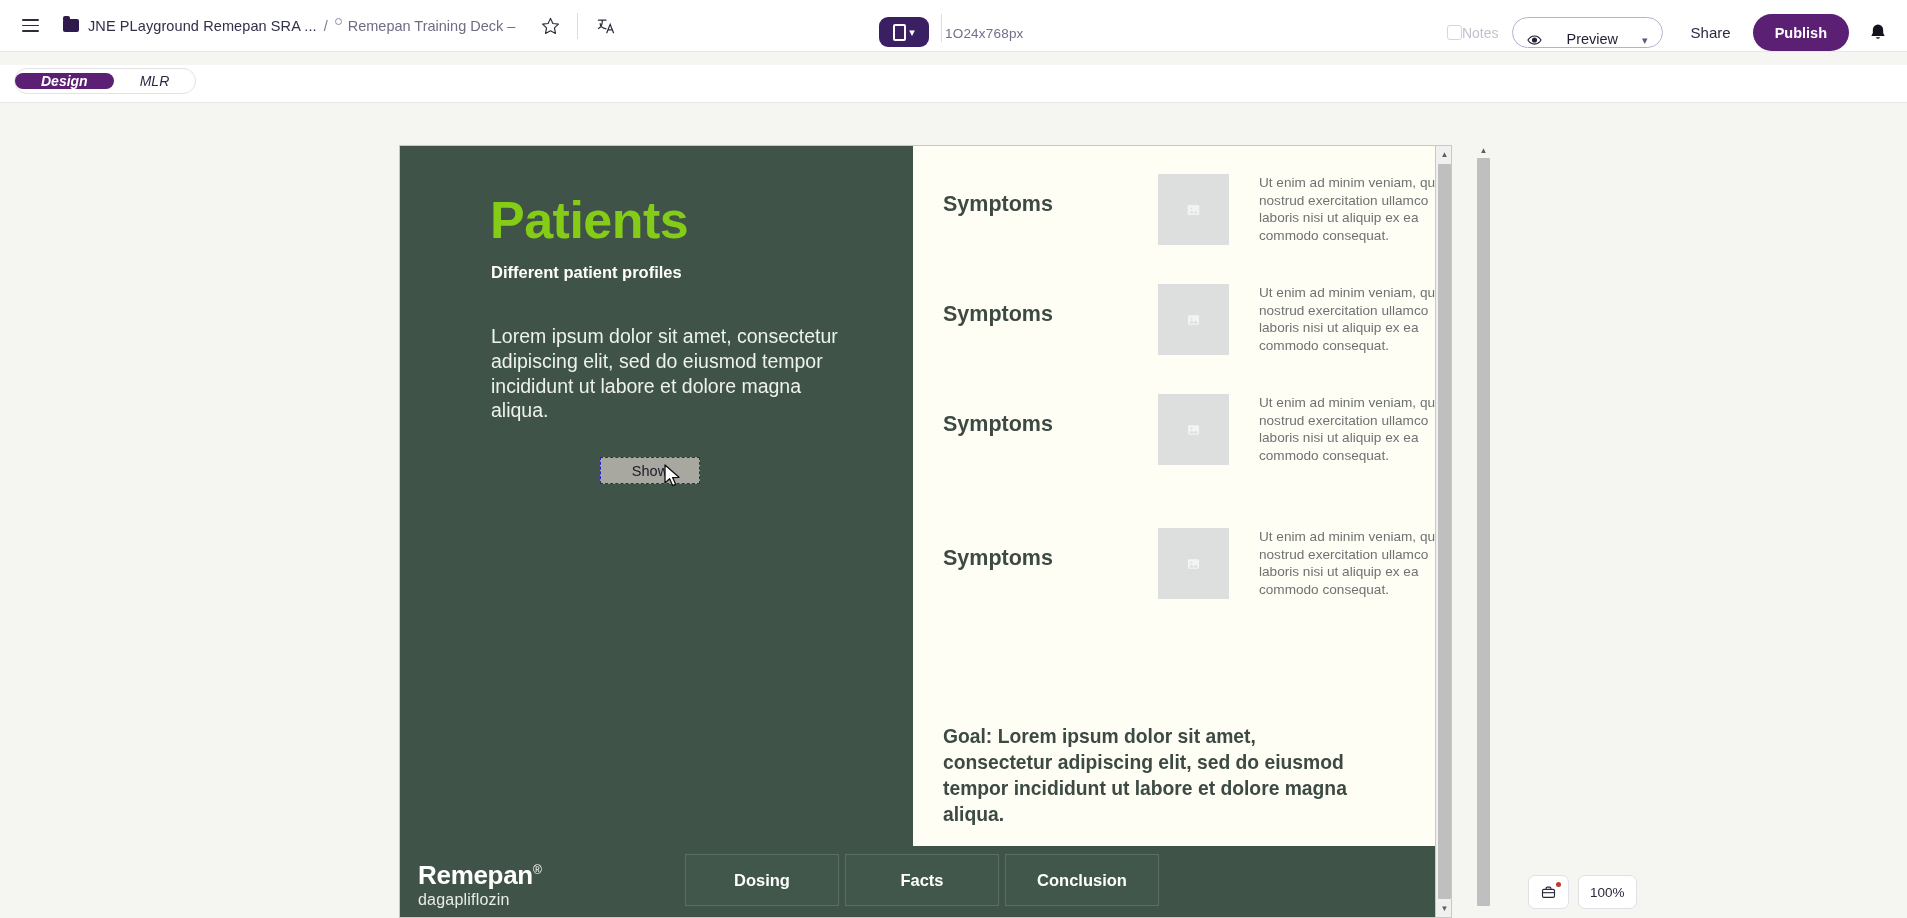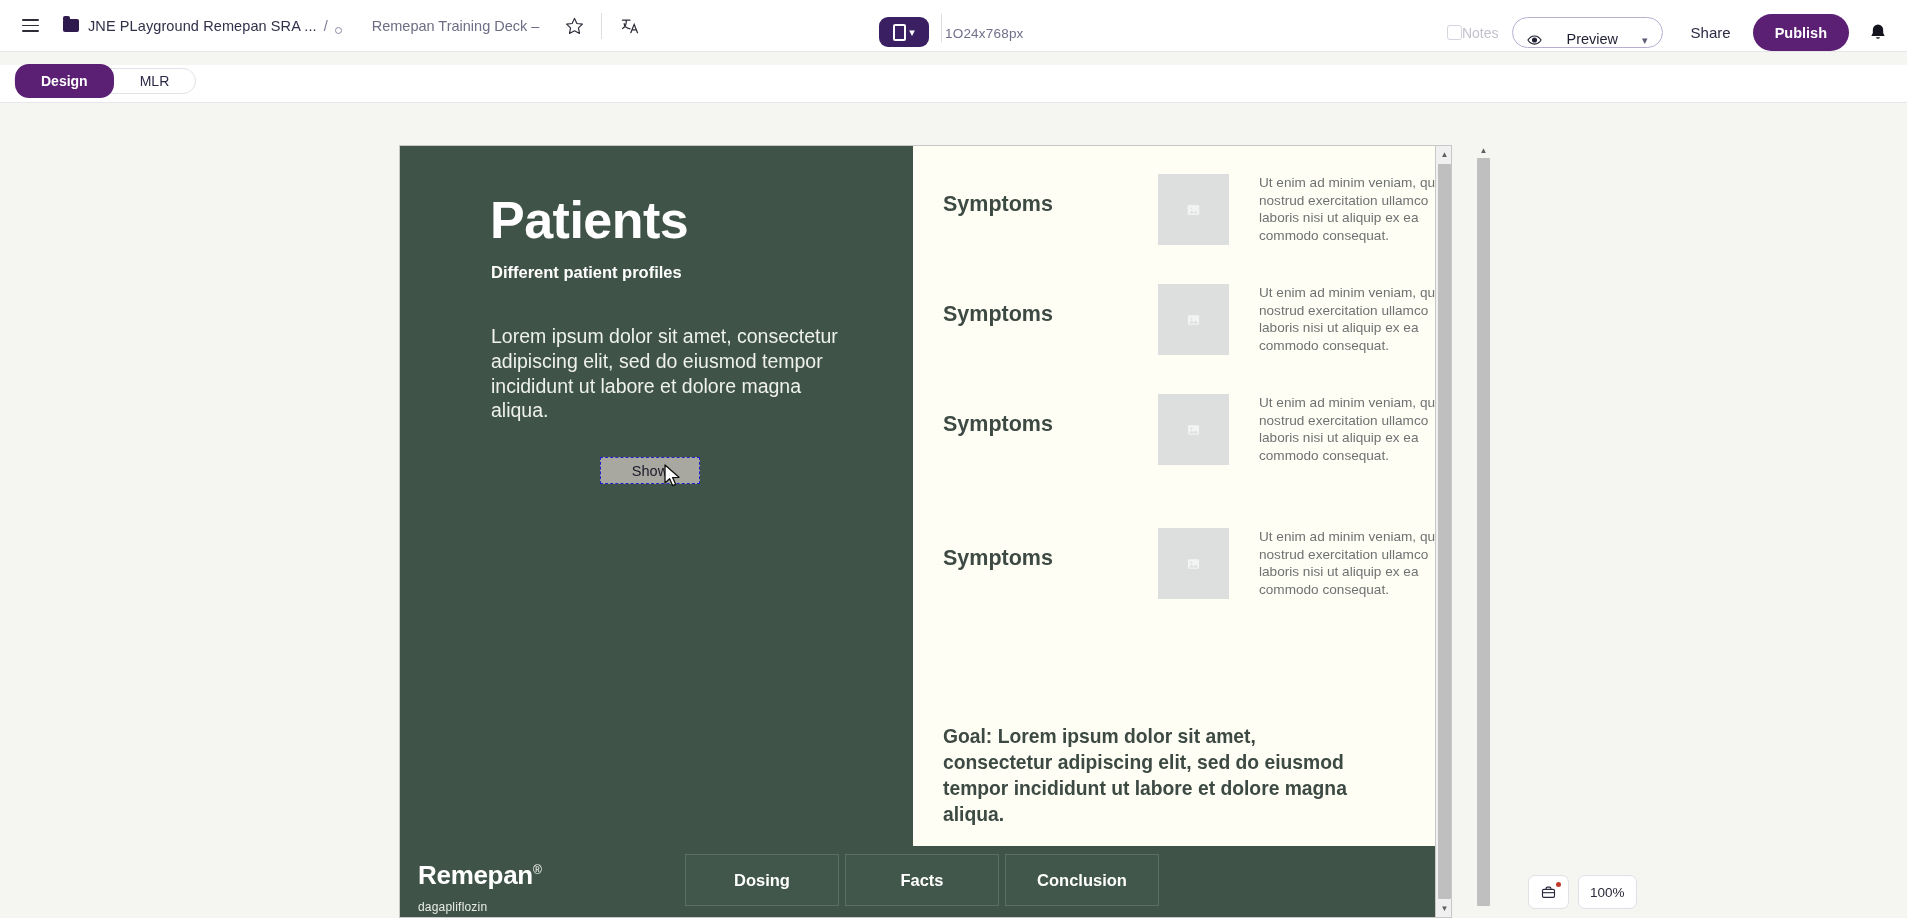--- a/index.html
+++ b/index.html
@@ -96,22 +96,22 @@
   .tabbar {
     position:absolute; top: 65px; left:0; width:1907px; height: 38px;
     background:#fff; border-bottom:1px solid #e7e7ea;
   }
   .seg {
     position:absolute; left: 14px; top: 3px;
     height: 26px; border:1px solid #e2e2e8; border-radius: 14px;
     display:flex; align-items:center; background:#fff;
   }
   .seg-item {
-    height: 34px; padding: 0 26px; display:flex; align-items:center; justify-content:center;
-    font-size: 14px; border-radius: 14px; cursor:pointer; color:#2a2a45;
+    height: 16px; padding: 0 26px; display:flex; align-items:center; justify-content:center;
+    font-size: 14px; border-radius: 14px; cursor:pointer; color:#2a2a45;font-style:italic;
   }
   .seg-item.active { background:#5b1f73; color:#fff; font-weight:700; }
 
   
   .canvas {
     position:absolute; top:104px; left:0; width:1907px; height:814px; background:#f5f6f2;
   }
 
   
   .slide {
@@ -123,21 +123,21 @@
   .slide-body { position:absolute; left:0; top:0; width:1036px; height: 700px; display:flex; }
   .pane-left {
     width: 513px; height: 700px; background:#3f5348; position:relative;
   }
   .pane-right {
     width: 523px; height: 700px; background:#fffef5; position:relative;
   }
 
   .s-title {
     position:absolute; left: 90px; top: 44px;
-    font-size: 52px; font-weight: 700; color:#ffffff; letter-spacing: -0.5px;
+    font-size: 52px; font-weight: 700; color:#84cc16; letter-spacing: -0.5px;
   }
   .s-sub {
     position:absolute; left: 91px; top: 117px;
     font-size: 16.5px; font-weight: 700; color:#ffffff;
   }
   .s-body {
     position:absolute; left: 91px; top: 178px; width: 360px;
     font-size: 19.5px; line-height: 24.8px; color:#eef1ec; font-weight:400;
   }
   .show-btn {
@@ -174,21 +174,21 @@
   
   .slide-footer {
     position:absolute; left:0; top: 700px; width: 1036px; height: 73px;
     background:#3f5348;
   }
   .brand {
     position:absolute; left: 18px; top: 16px;
   }
   .brand-name { font-size: 26px; font-weight:700; color:#fff; letter-spacing:-.3px; line-height: 1;}
   .brand-name sup { font-size: 12px; vertical-align: super; font-weight:400; }
-  .brand-sub { font-size: 12px; color:#e9ece9; margin-top: 12px; letter-spacing:.2px;}
+  .brand-sub { font-size: 16px; color:#e9ece9; margin-top: 3px; letter-spacing:.2px;}
   .nav-btns { position:absolute; left: 285px; top: 8px; display:flex; gap: 6px; }
   .nav-btn {
     width: 154px; height: 52px; background:#41574b; border: 1px solid #5a6e61;
     display:flex; align-items:center; justify-content:center;
     color:#fff; font-size: 16.5px; font-weight:700; cursor:pointer;
   }
 
   
   .sbar {
     position:absolute; width: 17px; background:#f0f0f0; border-left:1px solid #c8c8c8;
@@ -225,21 +225,21 @@
 
   <div class="hamburger">
     <span></span>
       <span></span>
       <span></span>
   </div>
 
   <div class="crumb-folder"></div>
   <div class="crumb-text">JNE PLayground Remepan SRA ...</div>
   <div class="crumb-sep">/</div>
-  <div style="display:flex;align-items:flex-end;gap:24px;">
+  <div style="display:flex;align-items:flex-start;">
     <span class="crumb-dot"></span>
     <span class="crumb-text2">Remepan Training Deck –</span>
   </div>
 
   <div class="star-btn">
     <svg width="19" height="19" viewBox="0 0 24 24" fill="none" stroke="#2d2d3a" stroke-width="1.5" stroke-linejoin="round">
       <polygon points="12,3 15,9.5 22,10.3 17,15 18.3,22 12,18.6 5.7,22 7,15 2,10.3 9,9.5"></polygon>
     </svg>
   </div>
 

